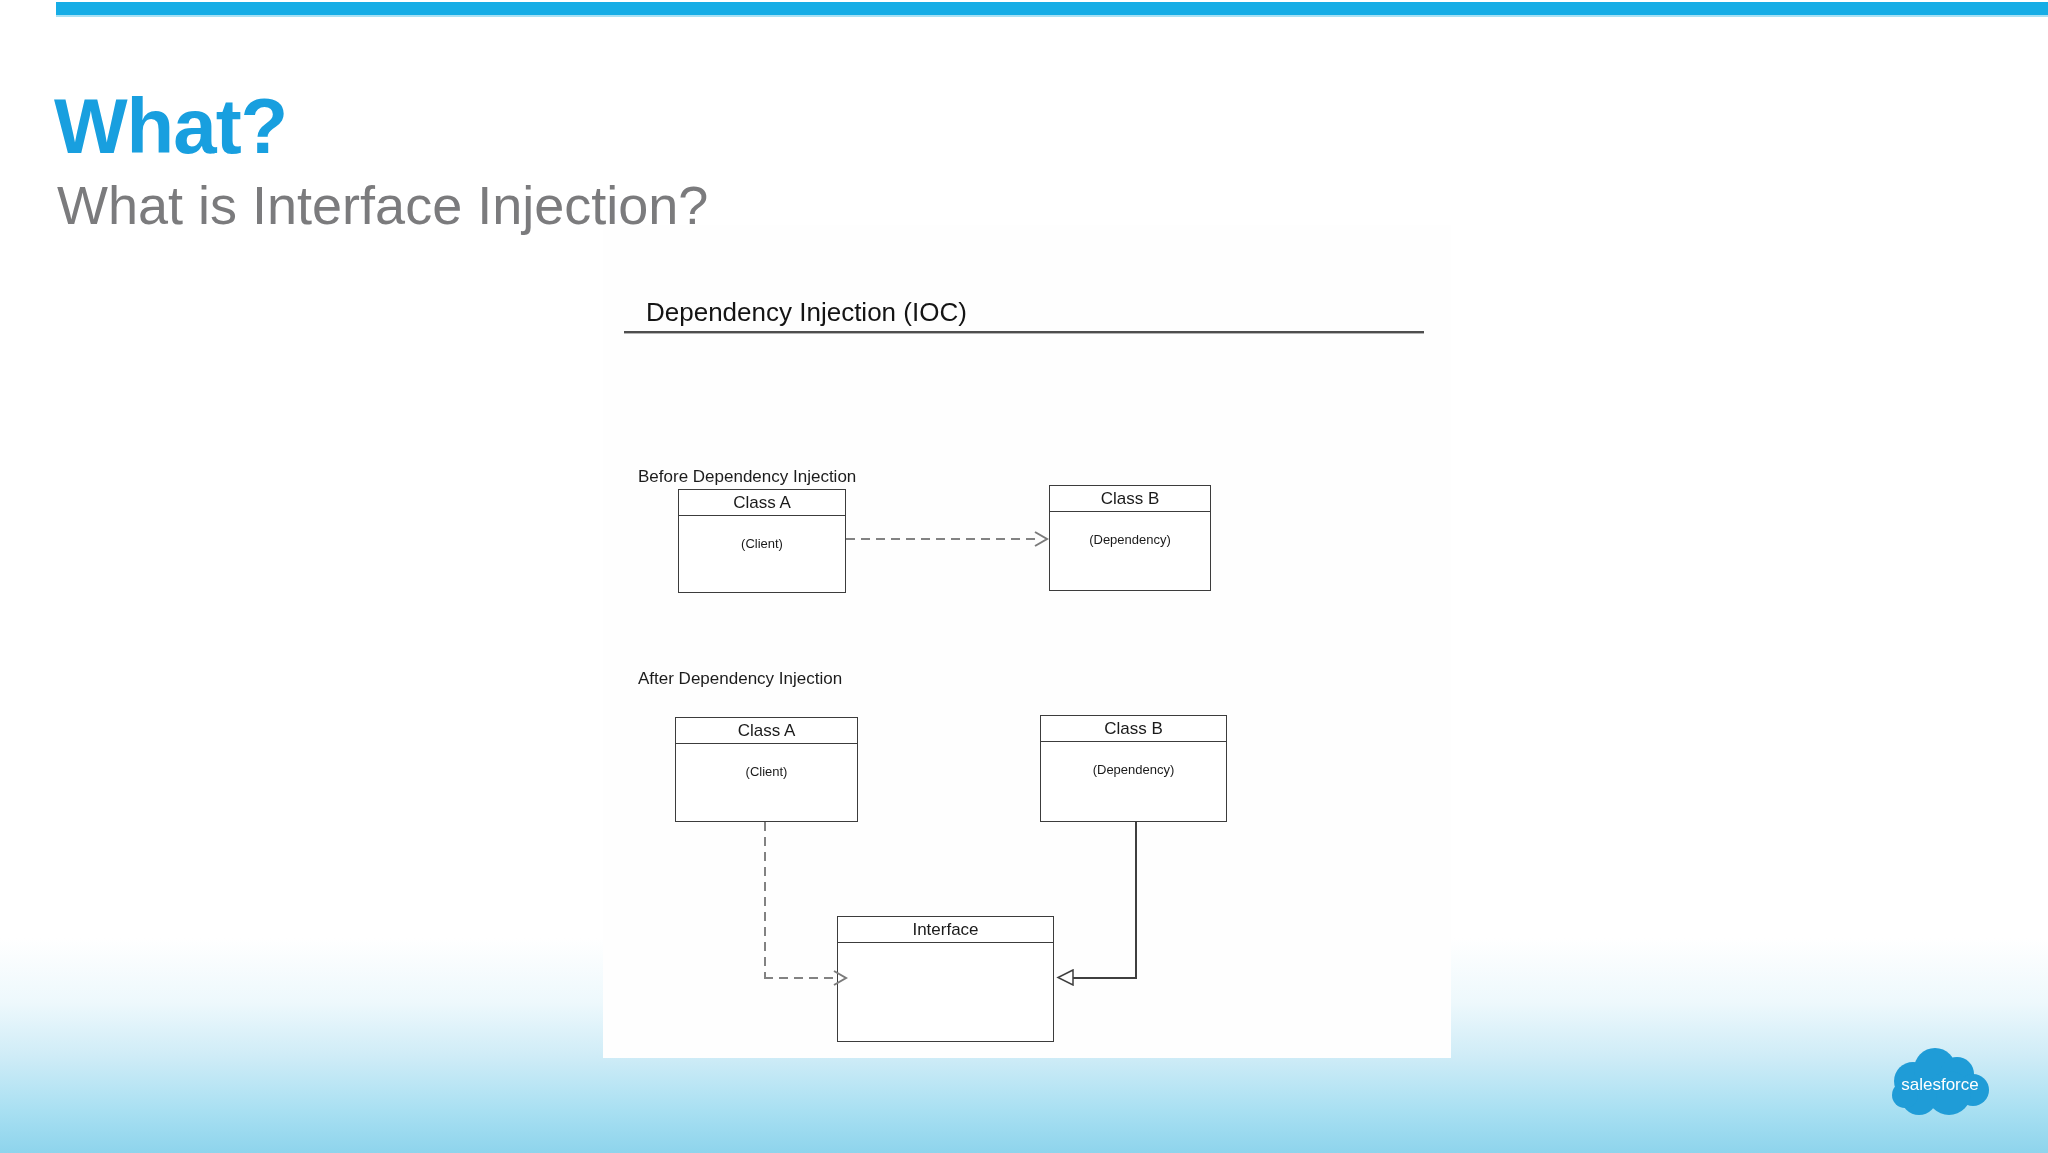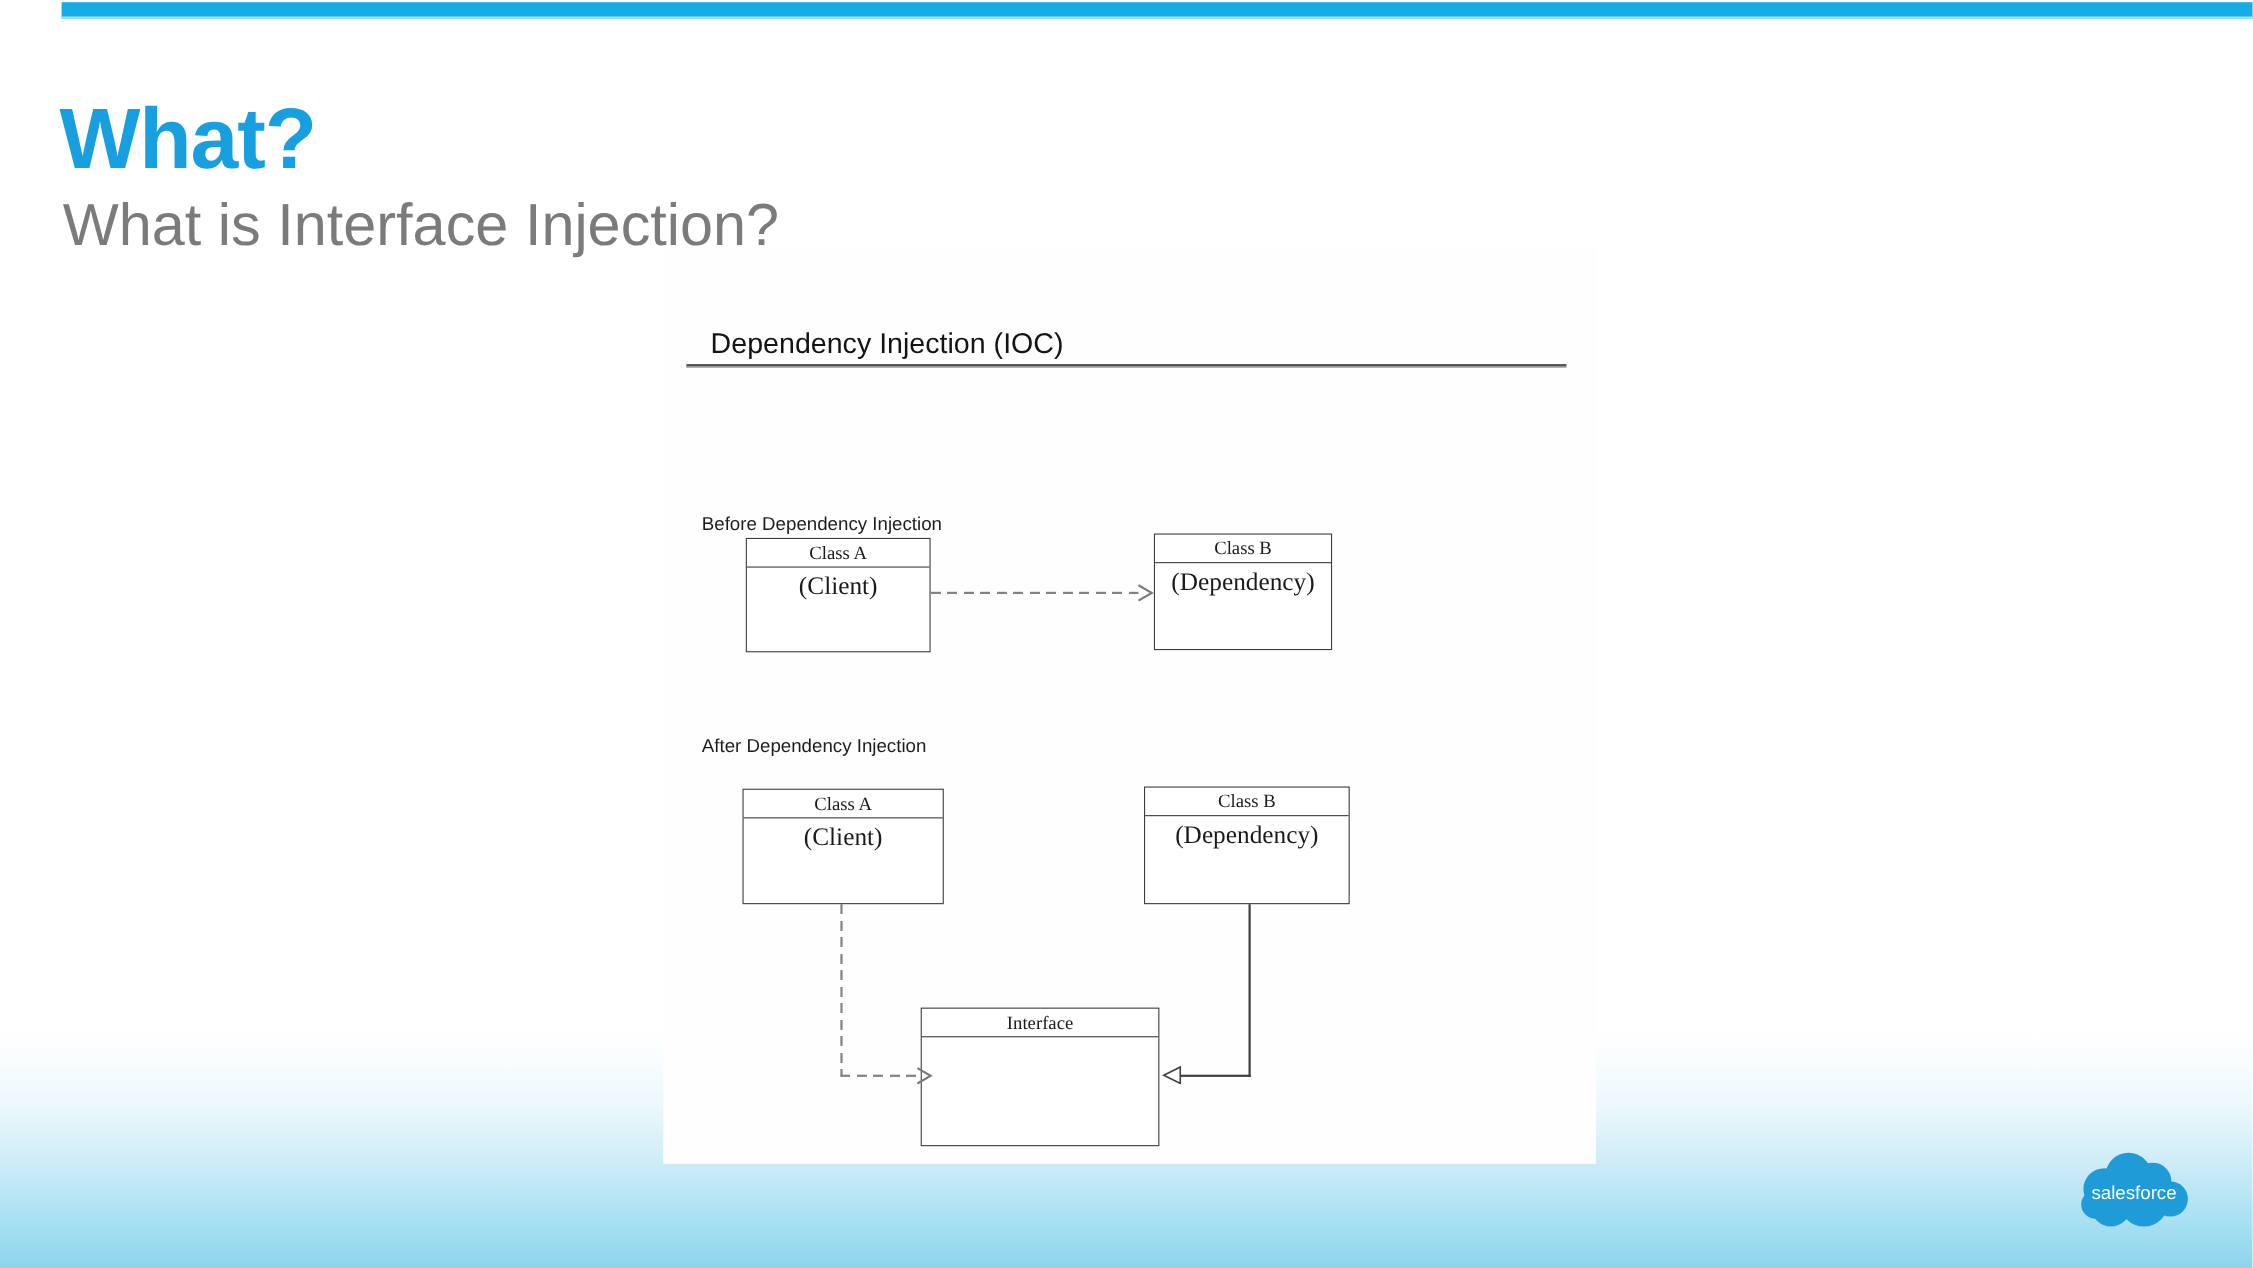--- a/index.html
+++ b/index.html
@@ -43,29 +43,29 @@
     position:absolute;left:21px;top:106px;width:800px;height:2px;
     background:#4e4e4e;border-bottom:1px solid #b5b5b5;
   }
   .section-label{
     position:absolute;font-size:17px;color:#1c1c1c;
   }
   .lbl-before{left:35px;top:194px;margin-top:48px;}
   .lbl-after{left:35px;top:444px;}
   
   .uml-box{
-    position:absolute;border:1.5px solid #3c3c3c;background:#fff;box-sizing:border-box;font-family:Liberation Serif, serif;
+    position:absolute;border:1.5px solid #3c3c3c;background:#fff;box-sizing:border-box;
   }
   .uml-head{
     height:26px;border-bottom:1.5px solid #3c3c3c;box-sizing:border-box;
     display:flex;align-items:center;justify-content:center;
     font-size:17px;color:#1a1a1a;
   }
   .uml-body{
-    text-align:center;padding-top:4px;font-size:23px;color:#1a1a1a;
+    text-align:center;padding-top:4px;font-size:13px;color:#1a1a1a;margin-top:16px;
   }
   .box-before-a{left:75px;top:264px;width:168px;height:104px;}
   .box-before-b{left:446px;top:260px;width:162px;height:106px;}
   .box-after-a{left:72px;top:492px;width:183px;height:105px;}
   .box-after-b{left:437px;top:490px;width:187px;height:107px;}
   .box-interface{left:234px;top:691px;width:217px;height:126px;}
   
   .h-dashed{
     position:absolute;height:2px;
     background:repeating-linear-gradient(90deg,#828282 0 9px,transparent 9px 15px);

